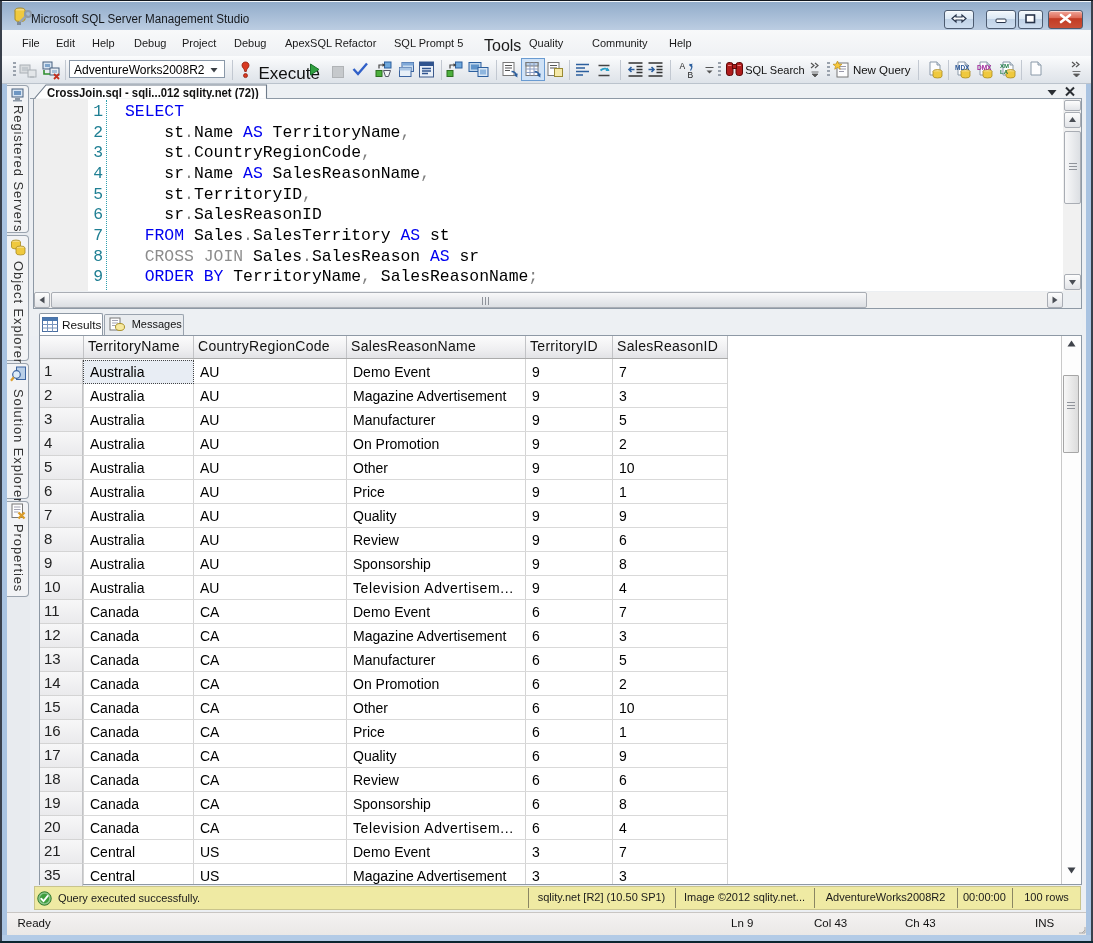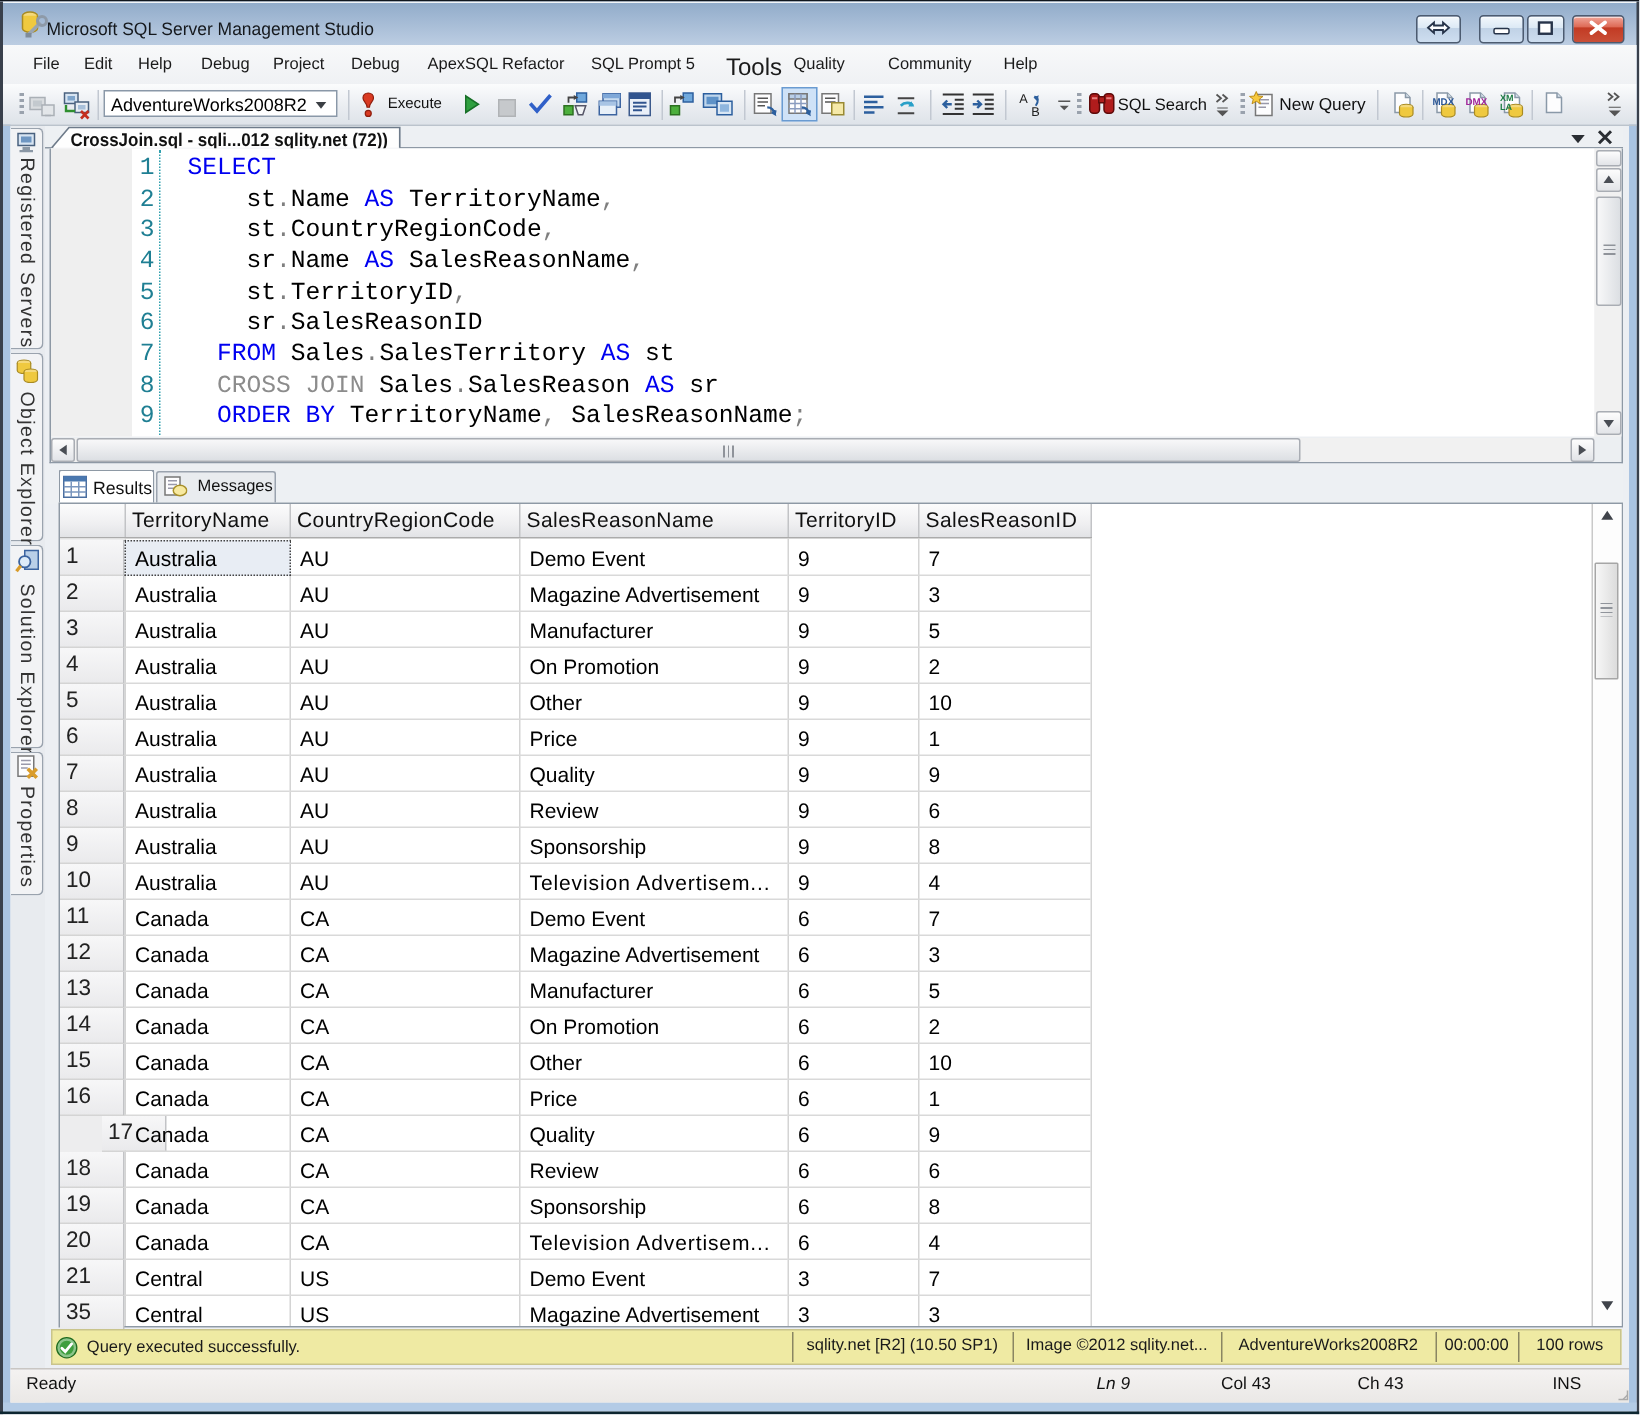--- a/index.html
+++ b/index.html
@@ -71,21 +71,21 @@
 <div class="abs" style="left:69px;top:60px;width:156px;height:18px;background:#FFF;border:1px solid #8A98A8;box-sizing:border-box;"></div>
 <div class="abs" style="left:74px;top:63px;font-size:12px;color:#000;">AdventureWorks2008R2</div>
 <svg class="abs" style="left:208px;top:64px" width="12" height="11" viewBox="0 0 12 11">
       <path d="M2.5 4 L9.5 4 L6 8.5 Z" fill="#3B3F44"></path>
     </svg>
 <div class="abs" style="left:232px;top:60px;width:1px;height:20px;background:#C2C8D1;"></div>
 <svg class="abs" style="left:240px;top:61px" width="11" height="18" viewBox="0 0 11 18">
 <path d="M5.5 1 C7.7 1 9 2.6 9 4.4 C9 6.8 6.3 7.6 6.3 10.5 L4.7 10.5 C4.7 7.6 2 6.8 2 4.4 C2 2.6 3.3 1 5.5 1 Z" fill="#D93A22" stroke="#8F1D0C" stroke-width="0.8"></path>
 <circle cx="5.5" cy="14.6" r="2" fill="#D93A22" stroke="#8F1D0C" stroke-width="0.8"></circle>
 </svg>
-<div class="abs" style="left:258.5px;top:64px;font-size:10px;color:#101010;">Execute</div>
+<div class="abs" style="left:258.5px;top:64px;font-size:17px;color:#101010;">Execute</div>
 <svg class="abs" style="left:308px;top:62px" width="13" height="15" viewBox="0 0 13 15">
       <path d="M2.5 2 L11 7.5 L2.5 13 Z" fill="#2F9F3F" stroke="#187028" stroke-width="1"></path>
     </svg>
 <div class="abs" style="left:332px;top:66px;width:10px;height:10px;background:#C6C9CC;border:1px solid #B0B3B6;"></div>
 <svg class="abs" style="left:351px;top:60px" width="18" height="18" viewBox="0 0 18 18">
       <path d="M2.5 9 L7 14 L16 3.5" fill="none" stroke="#3060C8" stroke-width="2.4"></path>
     </svg>
 <svg class="abs" style="left:375px;top:61px" width="17" height="17" viewBox="0 0 17 17">
       <rect x="1" y="9.5" width="6" height="6" fill="#4CAF3C" stroke="#2C7020"></rect>
       <rect x="9.5" y="1" width="6.5" height="6" fill="#6FA8DC" stroke="#2C5F9E"></rect>
@@ -630,21 +630,21 @@
     </div>
     <div class="abs" style="left:346px;top:720px;width:179px;height:24px;border-bottom:1px solid #D9D9D9;box-sizing:border-box;">
       <div style="margin:4px 0 0 7px;font-size:14px;color:#000;white-space:nowrap;overflow:hidden;">Price</div>
     </div>
     <div class="abs" style="left:525px;top:720px;width:87px;height:24px;border-bottom:1px solid #D9D9D9;box-sizing:border-box;">
       <div style="margin:4px 0 0 7px;font-size:14px;color:#000;white-space:nowrap;overflow:hidden;">6</div>
     </div>
     <div class="abs" style="left:612px;top:720px;width:115px;height:24px;border-bottom:1px solid #D9D9D9;box-sizing:border-box;">
       <div style="margin:4px 0 0 7px;font-size:14px;color:#000;white-space:nowrap;overflow:hidden;">1</div>
     </div>
-    <div class="abs" style="left:40px;top:744px;width:43px;height:24px;background:linear-gradient(#F7F7F8,#EAEAEC);border-bottom:1px solid #D4D4D4;border-right:1px solid #C2C3C6;box-sizing:border-box;margin-left:28px;">
+    <div class="abs" style="left:40px;top:744px;width:43px;height:24px;background:linear-gradient(#F7F7F8,#EAEAEC);border-bottom:1px solid #D4D4D4;border-right:1px solid #C2C3C6;box-sizing:border-box;">
       <div style="margin:2px 0 0 4px;font-size:15px;color:#222;">17</div>
     </div>
     <div class="abs" style="left:83px;top:744px;width:110px;height:24px;border-bottom:1px solid #D9D9D9;box-sizing:border-box;">
       <div style="margin:4px 0 0 7px;font-size:14px;color:#000;white-space:nowrap;overflow:hidden;">Canada</div>
     </div>
     <div class="abs" style="left:193px;top:744px;width:153px;height:24px;border-bottom:1px solid #D9D9D9;box-sizing:border-box;">
       <div style="margin:4px 0 0 7px;font-size:14px;color:#000;white-space:nowrap;overflow:hidden;">CA</div>
     </div>
     <div class="abs" style="left:346px;top:744px;width:179px;height:24px;border-bottom:1px solid #D9D9D9;box-sizing:border-box;">
       <div style="margin:4px 0 0 7px;font-size:14px;color:#000;white-space:nowrap;overflow:hidden;">Quality</div>
@@ -770,20 +770,20 @@
 <div class="abs" style="left:825.7px;top:891px;font-size:11px;color:#1A1A1A;">AdventureWorks2008R2</div>
 <div class="abs" style="left:963.0px;top:891px;font-size:11px;color:#1A1A1A;">00:00:00</div>
 <div class="abs" style="left:1024.2px;top:891px;font-size:11px;color:#1A1A1A;">100 rows</div>
 <div class="abs" style="left:528px;top:888px;width:1px;height:20px;background:#8A8663;"></div>
 <div class="abs" style="left:675px;top:888px;width:1px;height:20px;background:#8A8663;"></div>
 <div class="abs" style="left:814px;top:888px;width:1px;height:20px;background:#8A8663;"></div>
 <div class="abs" style="left:957px;top:888px;width:1px;height:20px;background:#8A8663;"></div>
 <div class="abs" style="left:1012px;top:888px;width:1px;height:20px;background:#8A8663;"></div>
 <div class="abs" style="left:7px;top:912px;width:1079px;height:23px;background:linear-gradient(#F4F2F1,#EAE8E6);border-top:1px solid #C9C6C3;box-sizing:border-box;"></div>
 <div class="abs" style="left:17.5px;top:917px;font-size:11.5px;color:#111;">Ready</div>
-<div class="abs" style="left:731px;top:917px;font-size:11.5px;color:#111;font-style:italic;">Ln 9</div>
+<div class="abs" style="left:731px;top:917px;font-size:11.5px;color:#111;">Ln 9</div>
 <div class="abs" style="left:814px;top:917px;font-size:11.5px;color:#111;">Col 43</div>
 <div class="abs" style="left:905px;top:917px;font-size:11.5px;color:#111;">Ch 43</div>
 <div class="abs" style="left:1035px;top:917px;font-size:11.5px;color:#111;">INS</div>
 <svg class="abs" style="left:1078px;top:926px" width="8" height="8" viewBox="0 0 8 8">
       <path d="M7 1 L7 7 L1 7" fill="none" stroke="#AAA" stroke-width="1"></path>
       <path d="M7 4 L4 7" stroke="#AAA" stroke-width="1"></path>
     </svg>
 </div>
 </body></html>

